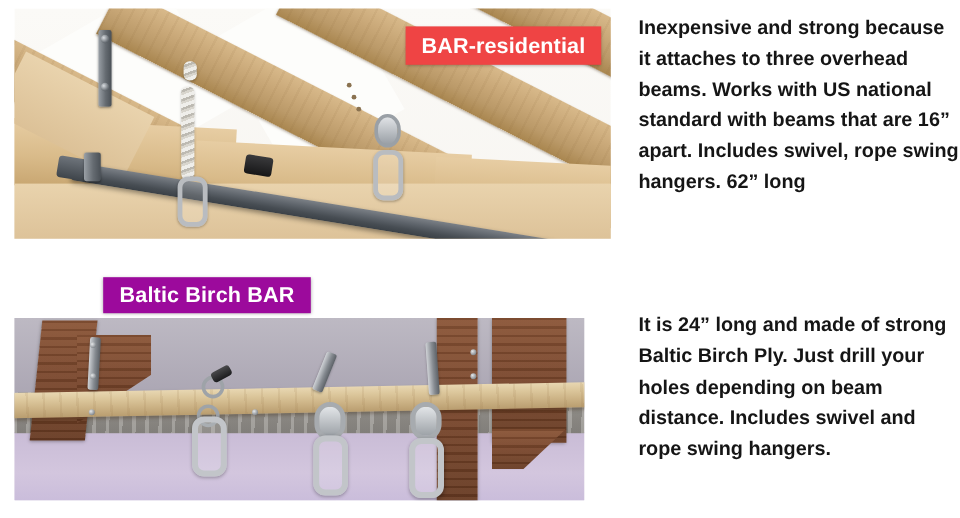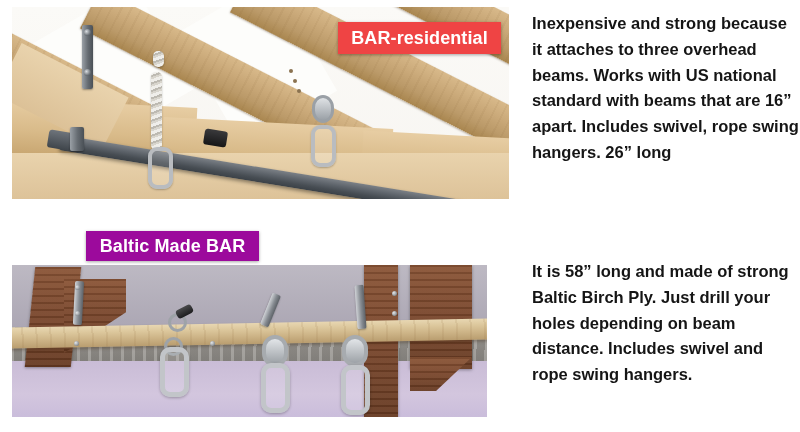--- a/index.html
+++ b/index.html
@@ -413,21 +413,21 @@
     <div class="snaphook" style="left:136px; top:140px;"></div>
 
     <div class="swivel" style="left:300px; top:88px;"></div>
     <div class="snaphook" style="left:299px; top:118px;"></div>
   </div>
 
   <div class="badge" id="badge-top" style="background:#ef4444;">
     <span>BAR-residential</span>
   </div>
 
-  <div class="body-text" id="text-top">Inexpensive and strong because it attaches to three overhead beams. Works with US national standard with beams that are 16” apart. Includes swivel, rope swing hangers. 26” long</div>
+  <div class="body-text" id="text-top">Inexpensive and strong because it attaches to three overhead beams. Works with US national standard with beams that are 16” apart. Includes swivel, rope swing hangers. 62” long</div>
 
   <div class="photo" id="photo-bottom">
     <div class="wall"></div>
     <div class="ceiling"></div>
     <div class="lowerwall"></div>
     <div class="ledger"></div>
 
     <div class="beam" style="left:18px;  top:2px;  width:46px;  height:100px; transform:skewX(-6deg);"></div>
     <div class="beam" style="left:52px;  top:14px; width:62px;  height:74px; clip-path:polygon(0 0,100% 0,100% 45%,0 100%);"></div>
     <div class="beam" style="left:352px; top:0px;  width:34px;  height:152px;"></div>
@@ -454,19 +454,19 @@
     <div class="snaphook" style="left:148px; top:82px;"></div>
 
     <div class="swivel" style="left:250px; top:70px;"></div>
     <div class="snaphook" style="left:249px; top:98px;"></div>
 
     <div class="swivel" style="left:330px; top:70px;"></div>
     <div class="snaphook" style="left:329px; top:100px;"></div>
   </div>
 
   <div class="badge" id="badge-bottom" style="background:#9c0a9c;">
-    <span>Baltic Made BAR</span>
+    <span>Baltic Birch BAR</span>
   </div>
 
 
-  <div class="body-text" id="text-bottom-body">It is 58” long and made of strong Baltic Birch Ply. Just drill your holes depending on beam distance. Includes swivel and rope swing hangers.</div>
+  <div class="body-text" id="text-bottom-body">It is 24” long and made of strong Baltic Birch Ply. Just drill your holes depending on beam distance. Includes swivel and rope swing hangers.</div>
 
 </div>
 
 </body></html>

